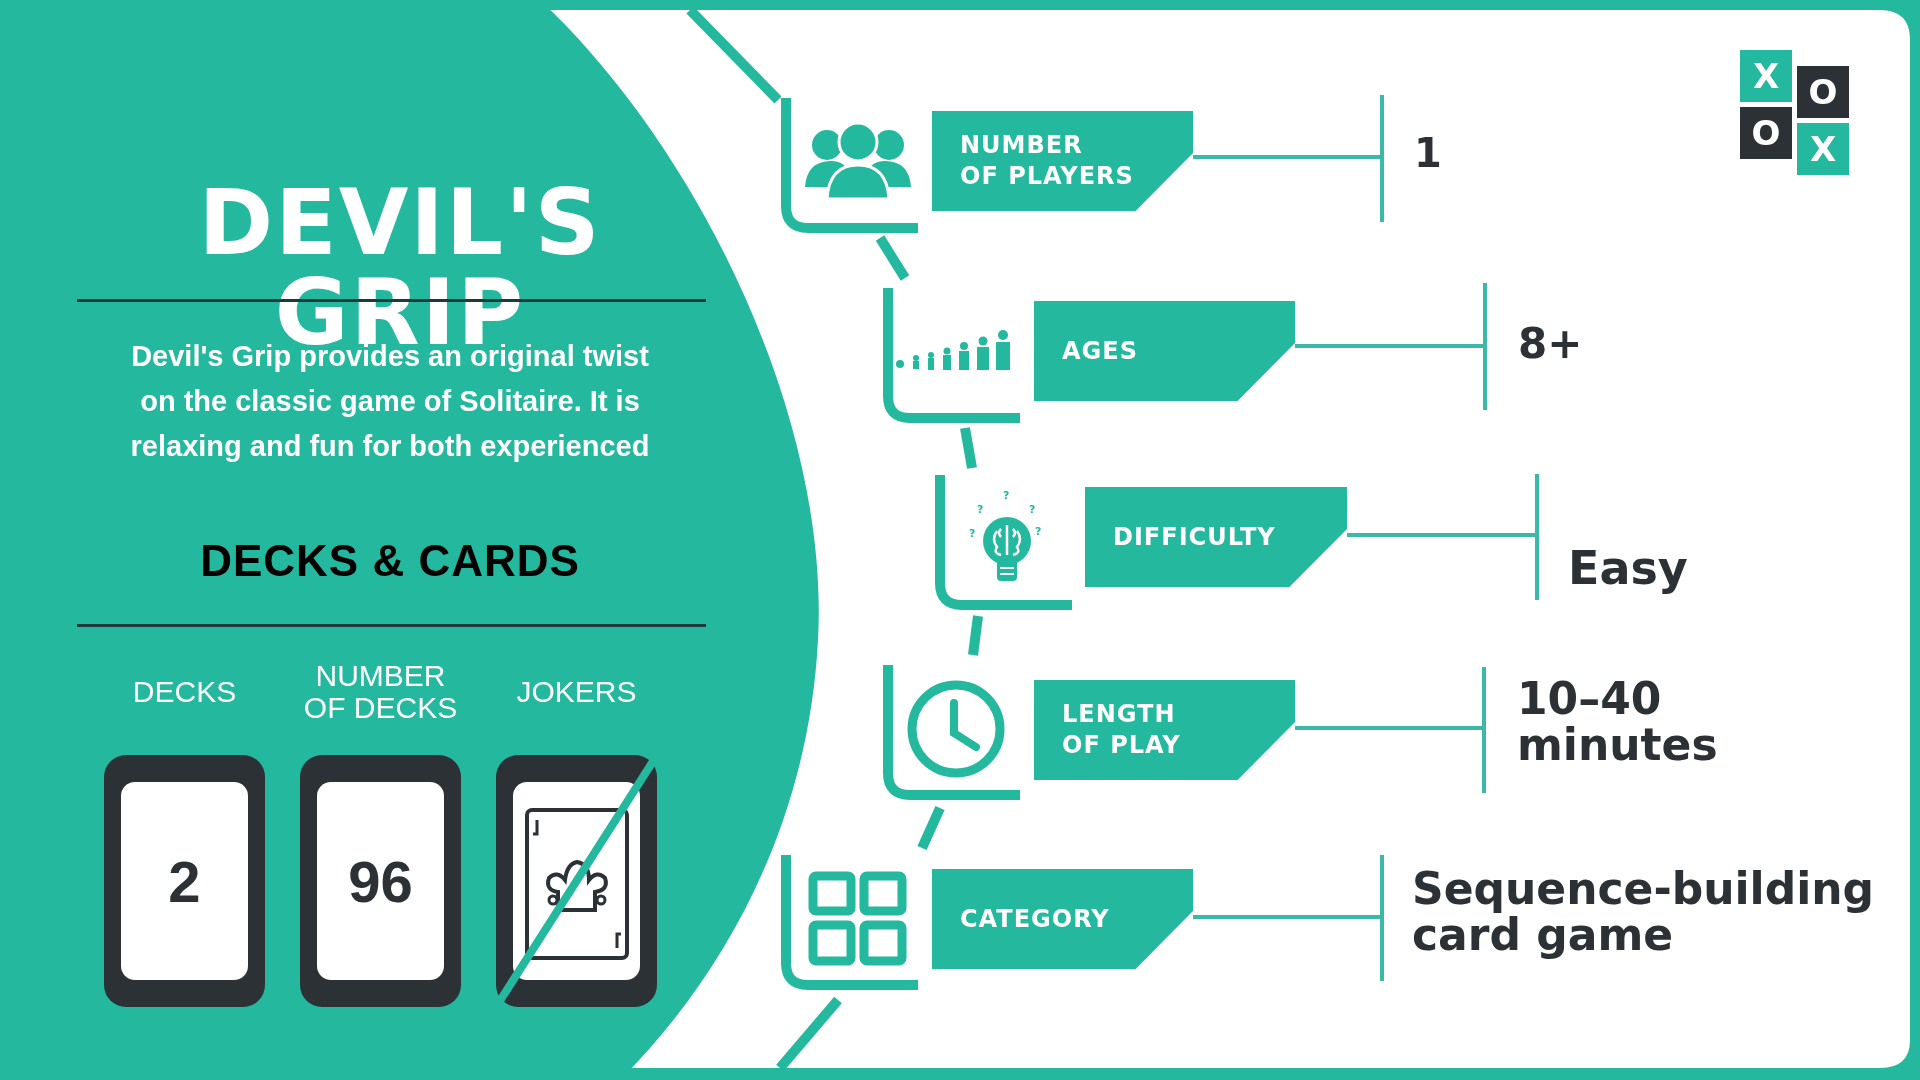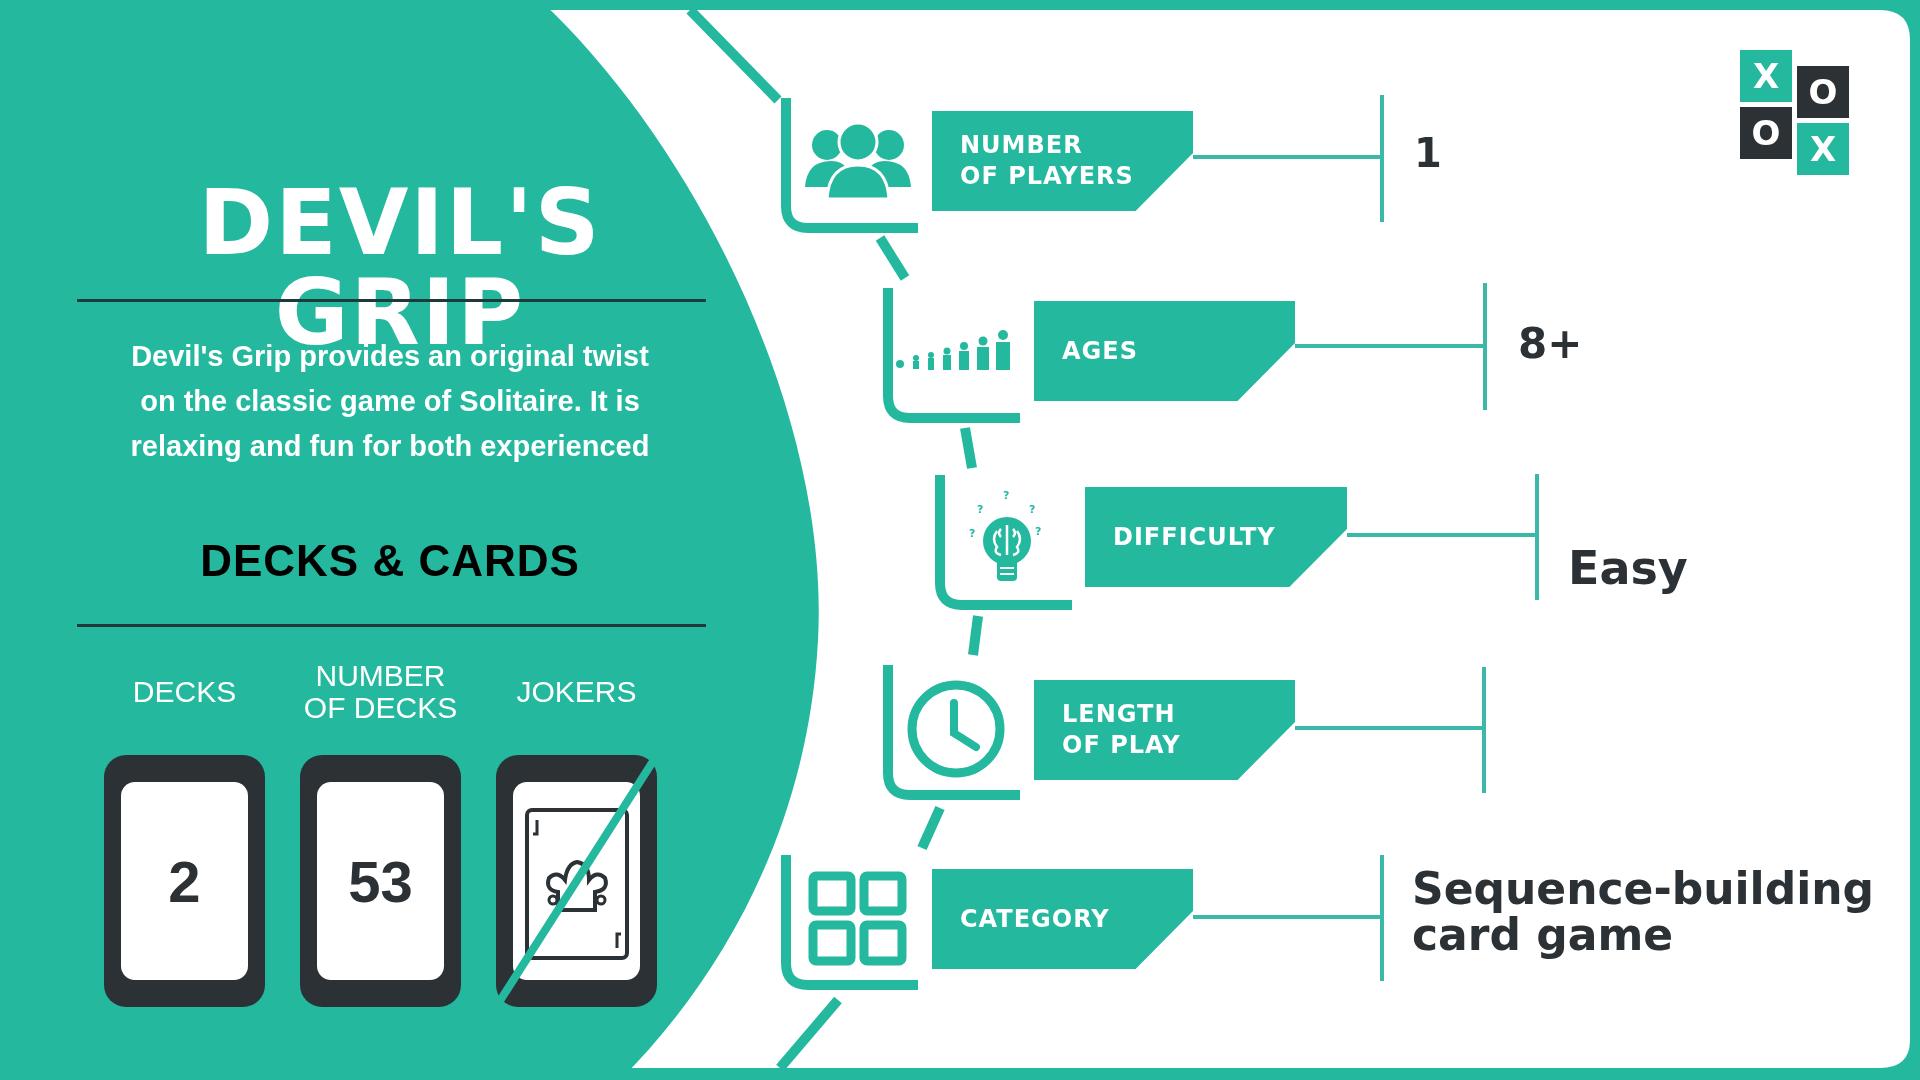--- a/index.html
+++ b/index.html
@@ -68,21 +68,21 @@
     <div>JOKERS</div>
   </div>
 
   <div class="card" style="left:104px; top:755px;">
     <div class="card-inner">
       <span class="card-num">2</span>
     </div>
   </div>
   <div class="card" style="left:300px; top:755px;">
     <div class="card-inner">
-      <span class="card-num">53</span>
+      <span class="card-num">96</span>
     </div>
   </div>
   <div class="card" style="left:496px; top:755px;">
     <div class="card-inner">
       <svg width="127" height="198" viewBox="0 0 127 198">
         <rect x="14" y="28" width="100" height="148" rx="5" fill="none" stroke="#2b3135" stroke-width="4"></rect>
         <path d="M24 38 L24 52 L20 52" stroke="#2b3135" stroke-width="3" fill="none"></path>
         <path d="M104 166 L104 152 L108 152" stroke="#2b3135" stroke-width="3" fill="none"></path>
         <path d="M45 128 L45 110 Q32 108 36 96 Q44 88 52 98 Q54 82 64 80 Q76 82 76 98 Q84 88 92 96 Q96 108 82 110 L82 128 Z" fill="none" stroke="#2b3135" stroke-width="4"></path>
         <circle cx="40" cy="118" r="4" fill="none" stroke="#2b3135" stroke-width="3"></circle>
@@ -194,20 +194,24 @@
     </svg>
   </div>
   <div class="banner" style="left:1034px; top:680px; width:261px;padding-left:28px;">
     <div>
       <div>LENGTH</div>
       <div>OF PLAY</div>
     </div>
   </div>
   <div class="hline" style="left:1295px; top:726px; width:187px;"></div>
   <div class="vline" style="left:1482px; top:667px; height:126px;"></div>
+  <div class="value" style="left:1517px; top:676px; font-size:44px;">
+    <div>10–40</div>
+    <div>minutes</div>
+  </div>
 
   <div class="icon-box" style="left:778px; top:855px;">
     <svg width="140" height="138" viewBox="0 0 140 138">
       <path d="M8 0 L8 108 Q8 130 30 130 L140 130" stroke="#24b89e" stroke-width="10" fill="none"></path>
     </svg>
     <svg class="abs" style="left:30px; top:16px;" width="100" height="96" viewBox="0 0 100 96">
       <g stroke="#24b89e" stroke-width="9" fill="none">
         <rect x="5" y="5" width="38" height="35" rx="3"></rect>
         <rect x="56" y="5" width="38" height="35" rx="3"></rect>
         <rect x="5" y="54" width="38" height="36" rx="3"></rect>

